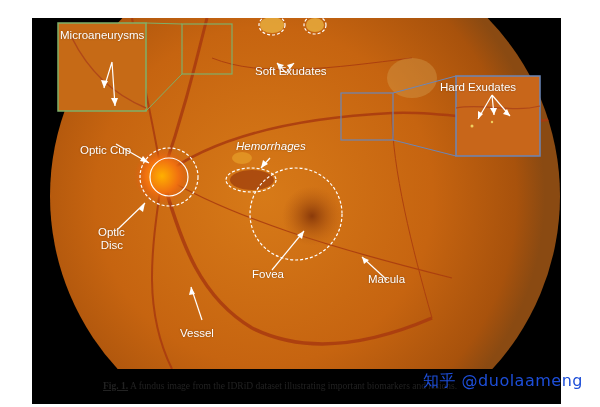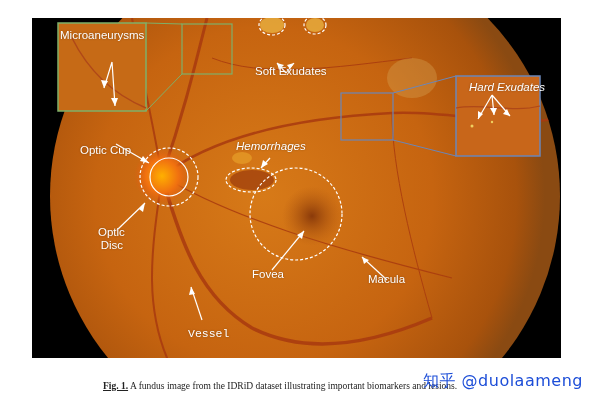--- a/index.html
+++ b/index.html
@@ -1,17 +1,17 @@
 <!DOCTYPE html>
 <html><head>
 <meta charset="utf-8">
 <style>
   html,body{margin:0;padding:0;background:#fff;}
   body{width:600px;height:407px;position:relative;overflow:hidden;font-family:"Liberation Sans",sans-serif;}
-  #figure{position:absolute;left:32px;top:18px;width:529px;height:340px;background:#000;overflow:hidden;}
+  #figure{position:absolute;left:32px;top:18px;width:529px;height:386px;background:#000;overflow:hidden;}
   #figure svg{position:absolute;left:0;top:0;}
   .lbl{position:absolute;color:#fff;font-size:11.5px;line-height:13px;white-space:nowrap;text-shadow:0 0 2px rgba(0,0,0,0.35);}
   .caption{position:absolute;left:103px;top:381px;font-family:"Liberation Serif",serif;font-size:9.5px;color:#222;white-space:nowrap;}
   .caption b{font-weight:bold;text-decoration:underline;}
   .watermark{position:absolute;left:423px;top:371px;font-size:16px;color:#1d4ed8;white-space:nowrap;letter-spacing:0.5px;font-family:"DejaVu Sans",sans-serif;}
 </style>
 </head>
 <body>
 
 <div id="figure">
@@ -101,26 +101,26 @@
       <polygon points="117,145 108,143 111,138"></polygon>
       <polygon points="113,185 107,191 111,194"></polygon>
       <polygon points="229,150 231,142 236,146"></polygon>
       <polygon points="272,213 265,217 270,221"></polygon>
       <polygon points="330,239 332,246 337,242"></polygon>
       <polygon points="159,269 157,277 163,276"></polygon>
     </g>
   </svg>
   <div class="lbl" style="left:28px;top:11px;">Microaneurysms</div>
   <div class="lbl" style="left:223px;top:47px;">Soft Exudates</div>
-  <div class="lbl" style="left:437px;top:63px;font-style:italic;">Hard Exudates</div>
+  <div class="lbl" style="left:408px;top:63px;">Hard Exudates</div>
   <div class="lbl" style="left:48px;top:110px;margin-top:16px;">Optic Cup</div>
   <div class="lbl" style="left:66px;top:208px;text-align:center;">
     <div>Optic</div>
     <div style="margin-left:1px;">Disc</div>
   </div>
   <div class="lbl" style="left:204px;top:122px;font-style:italic;">Hemorrhages</div>
   <div class="lbl" style="left:220px;top:250px;">Fovea</div>
   <div class="lbl" style="left:336px;top:255px;">Macula</div>
-  <div class="lbl" style="left:156px;top:309px;font-family:Liberation Mono, monospace;">Vessel</div>
+  <div class="lbl" style="left:148px;top:309px;">Vessel</div>
 </div>
 
 <div class="caption"><b>Fig. 1.</b><span> A fundus image from the IDRiD dataset illustrating important biomarkers and lesions.</span></div>
 <div class="watermark">知乎 @duolaameng</div>
 
 </body></html>

